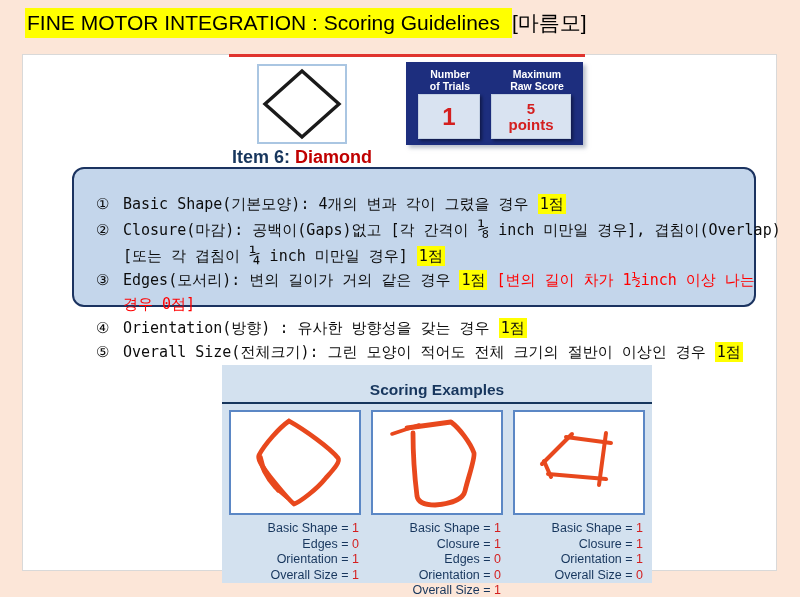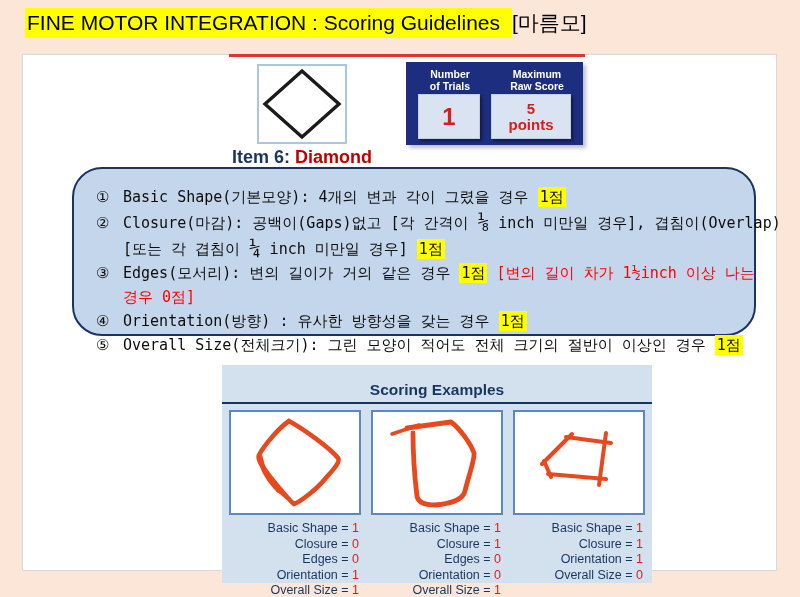--- a/index.html
+++ b/index.html
@@ -23,21 +23,21 @@
 
   
   .trials-panel{position:absolute;left:406px;top:62px;width:177px;height:83px;background:var(--panel-navy);box-shadow:3px 3px 4px rgba(130,140,160,.55);}
   .tp-header{position:absolute;top:6px;width:86px;text-align:center;color:#fff;font-size:10.5px;font-weight:bold;line-height:12px;}
   .tp-h1{left:1px;} .tp-h2{left:88px;}
   .tp-box{position:absolute;top:32px;background:#d9e3f1;border:1px solid #c2cfe2;box-shadow:2px 2px 3px rgba(0,0,10,.45);color:var(--score-red);font-weight:bold;text-align:center;box-sizing:border-box;}
   .tp-box1{left:12px;width:62px;height:45px;font-size:24px;line-height:43px;}
   .tp-box2{left:85px;width:80px;height:45px;font-size:15px;line-height:16px;padding-top:6px;}
 
   
-  .rounded-box{position:absolute;left:72px;top:167px;width:684px;height:169px;background:var(--box-blue);border:2.5px solid #1b3360;border-radius:30px;box-sizing:border-box;padding:16px 14px 0 22px;}
+  .rounded-box{position:absolute;left:72px;top:167px;width:684px;height:140px;background:var(--box-blue);border:2.5px solid #1b3360;border-radius:12px;box-sizing:border-box;padding:23px 14px 0 22px;}
   .gl{font-family:"DejaVu Sans Mono",monospace;font-size:15px;line-height:24px;color:#0c0c0c;}
   .gl-line{padding-left:27px;text-indent:-27px;white-space:nowrap;}
   .gl-cont{padding-left:27px;white-space:nowrap;}
   .gl .num{display:inline-block;width:27px;text-indent:0;}
   .score-hl{background:var(--highlight);padding:1px 2px;}
   .red-txt{color:var(--red-text);}
   .frac{font-size:19px;}
 
   
   .examples-panel{position:absolute;left:222px;top:365px;width:430px;height:218px;background:var(--examples-blue);}
@@ -116,21 +116,20 @@
           <path d="M51,25 L96,31" fill="none" stroke="#e8481d" stroke-width="4" stroke-linecap="round"></path>
           <path d="M91,21 L84,73" fill="none" stroke="#e8481d" stroke-width="4" stroke-linecap="round"></path>
           <path d="M91,67 L33,62" fill="none" stroke="#e8481d" stroke-width="4" stroke-linecap="round"></path>
           <path d="M29,49 L36,65" fill="none" stroke="#e8481d" stroke-width="4" stroke-linecap="round"></path>
         </svg>
       </div>
     </div>
     <div class="ex-scores">
       <div class="ex-col">
         <div class="score-row"><span class="sl">Basic Shape =</span> <span class="sv">1</span></div>
-        <div class="score-row"><span class="sl">Closure =</span> <span class="sv">0</span></div>
         <div class="score-row"><span class="sl">Edges =</span> <span class="sv">0</span></div>
         <div class="score-row"><span class="sl">Orientation =</span> <span class="sv">1</span></div>
         <div class="score-row"><span class="sl">Overall Size =</span> <span class="sv">1</span></div>
       </div>
       <div class="ex-col">
         <div class="score-row"><span class="sl">Basic Shape =</span> <span class="sv">1</span></div>
         <div class="score-row"><span class="sl">Closure =</span> <span class="sv">1</span></div>
         <div class="score-row"><span class="sl">Edges =</span> <span class="sv">0</span></div>
         <div class="score-row"><span class="sl">Orientation =</span> <span class="sv">0</span></div>
         <div class="score-row"><span class="sl">Overall Size =</span> <span class="sv">1</span></div>

